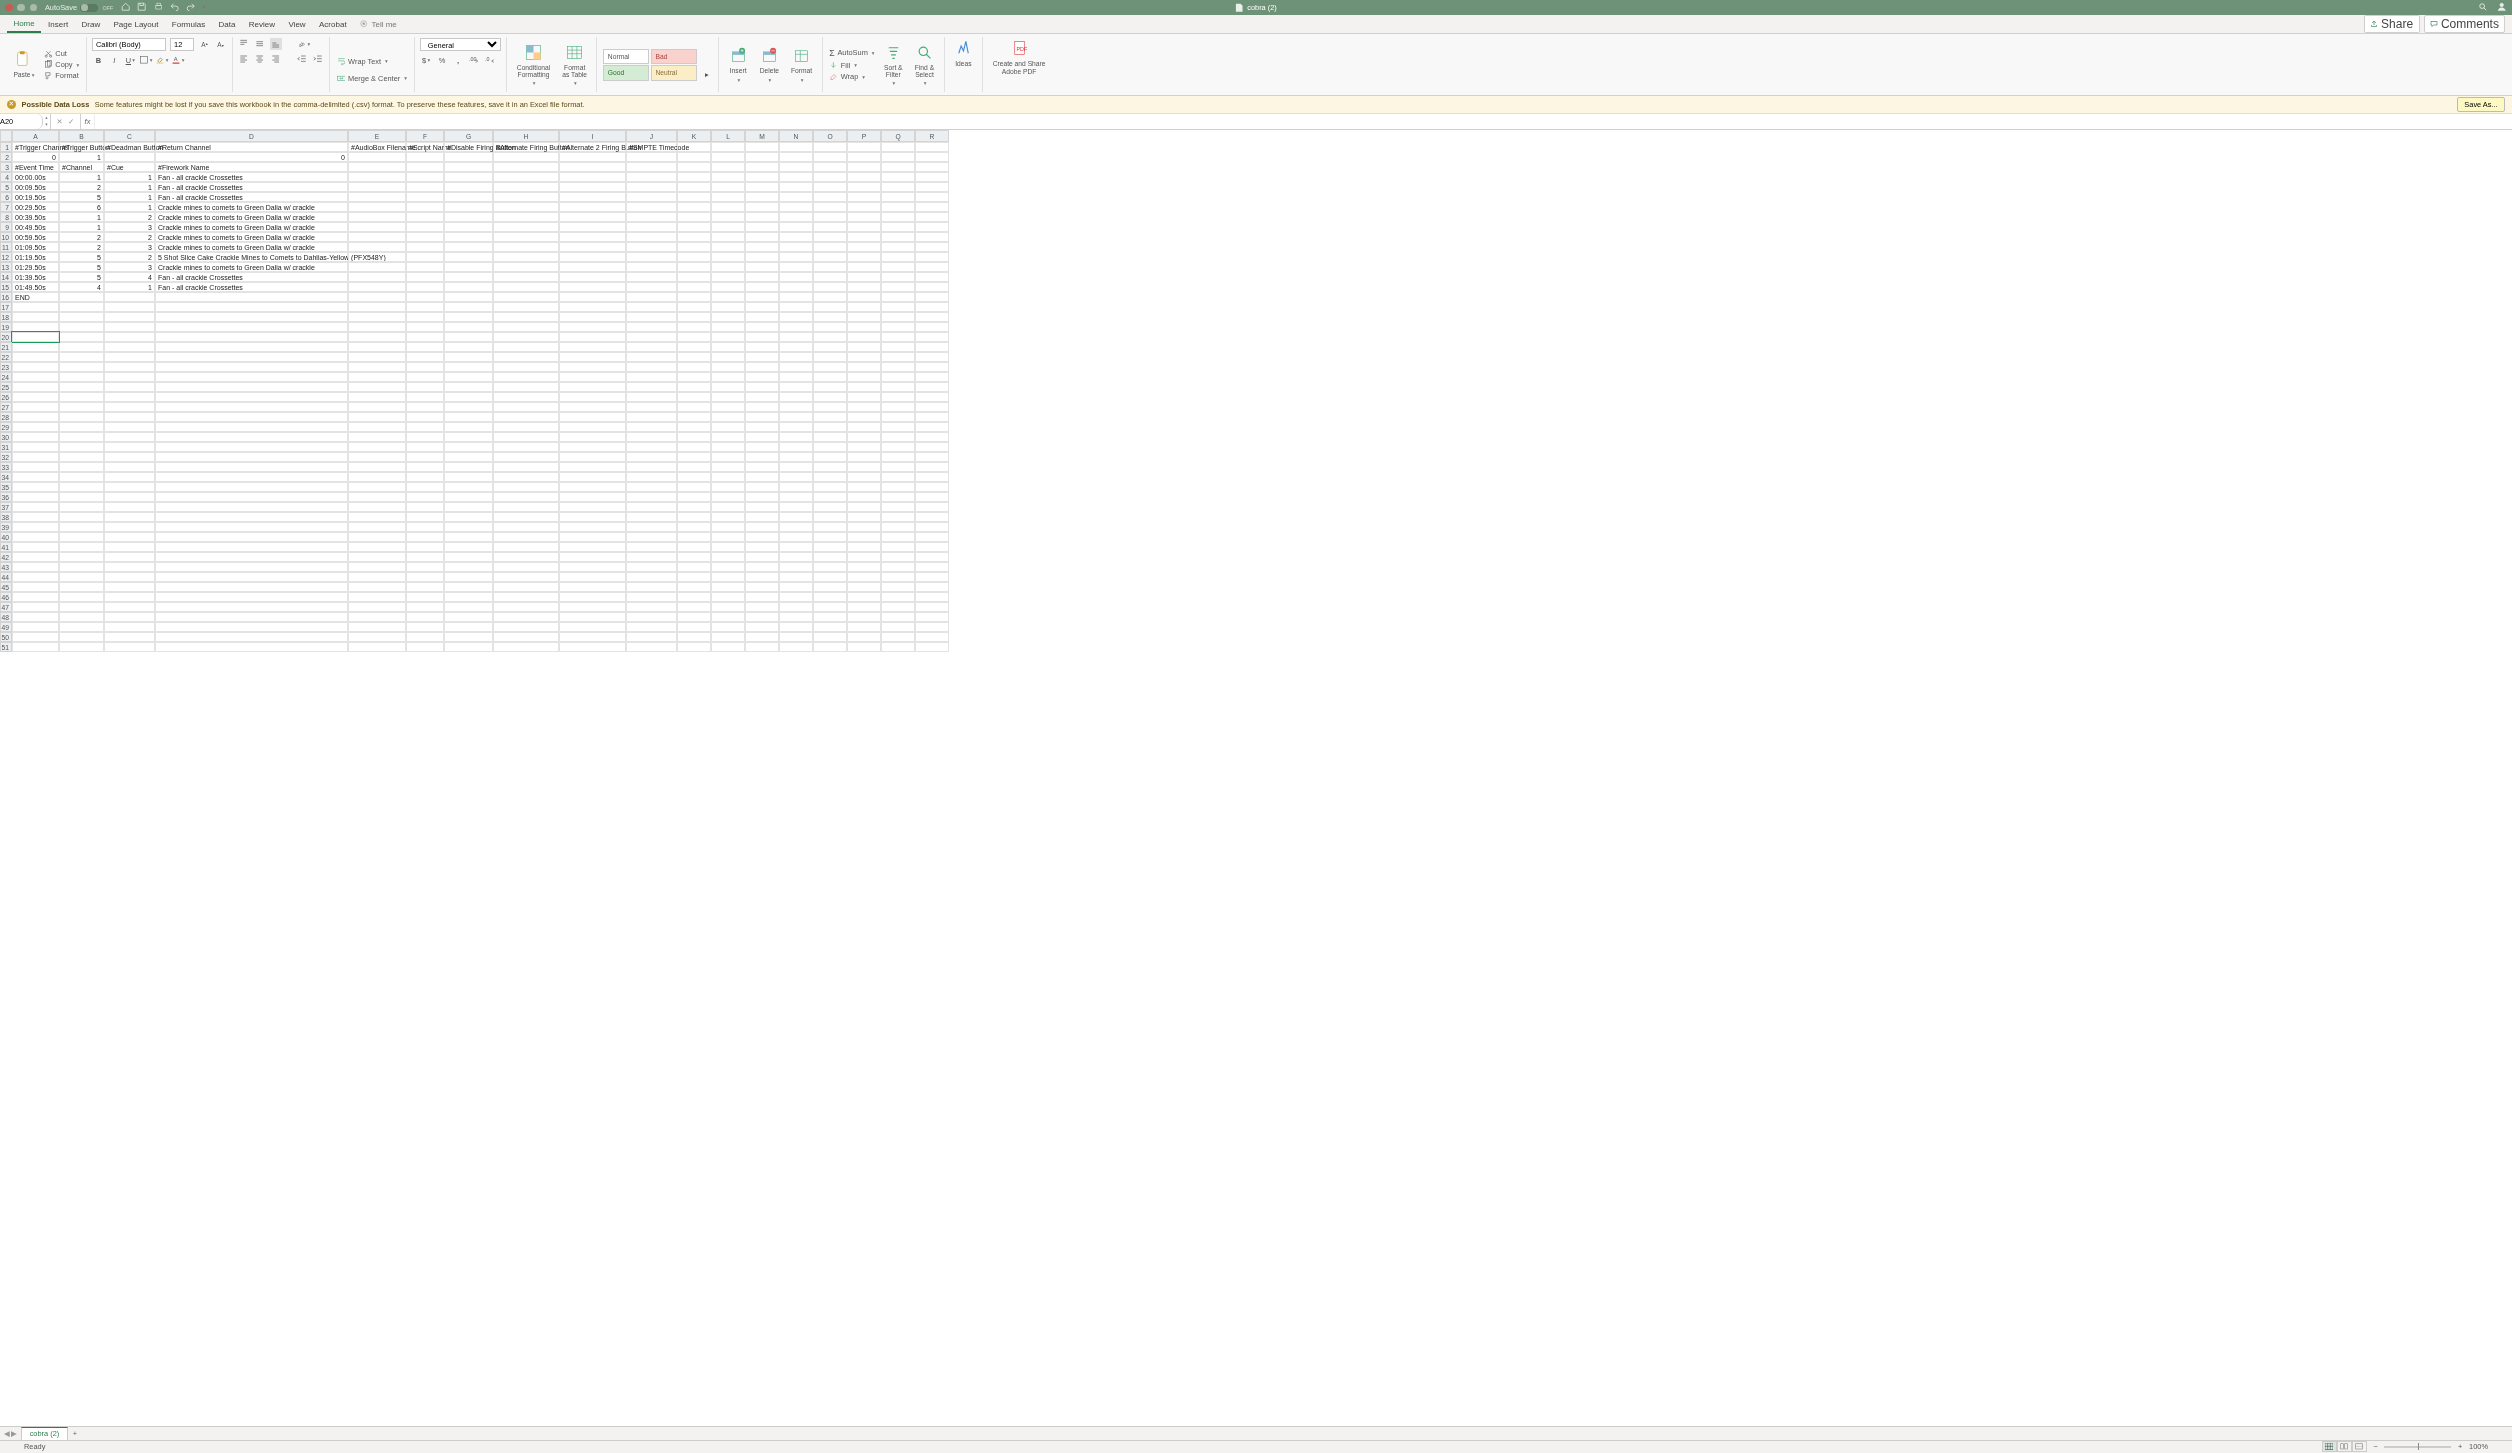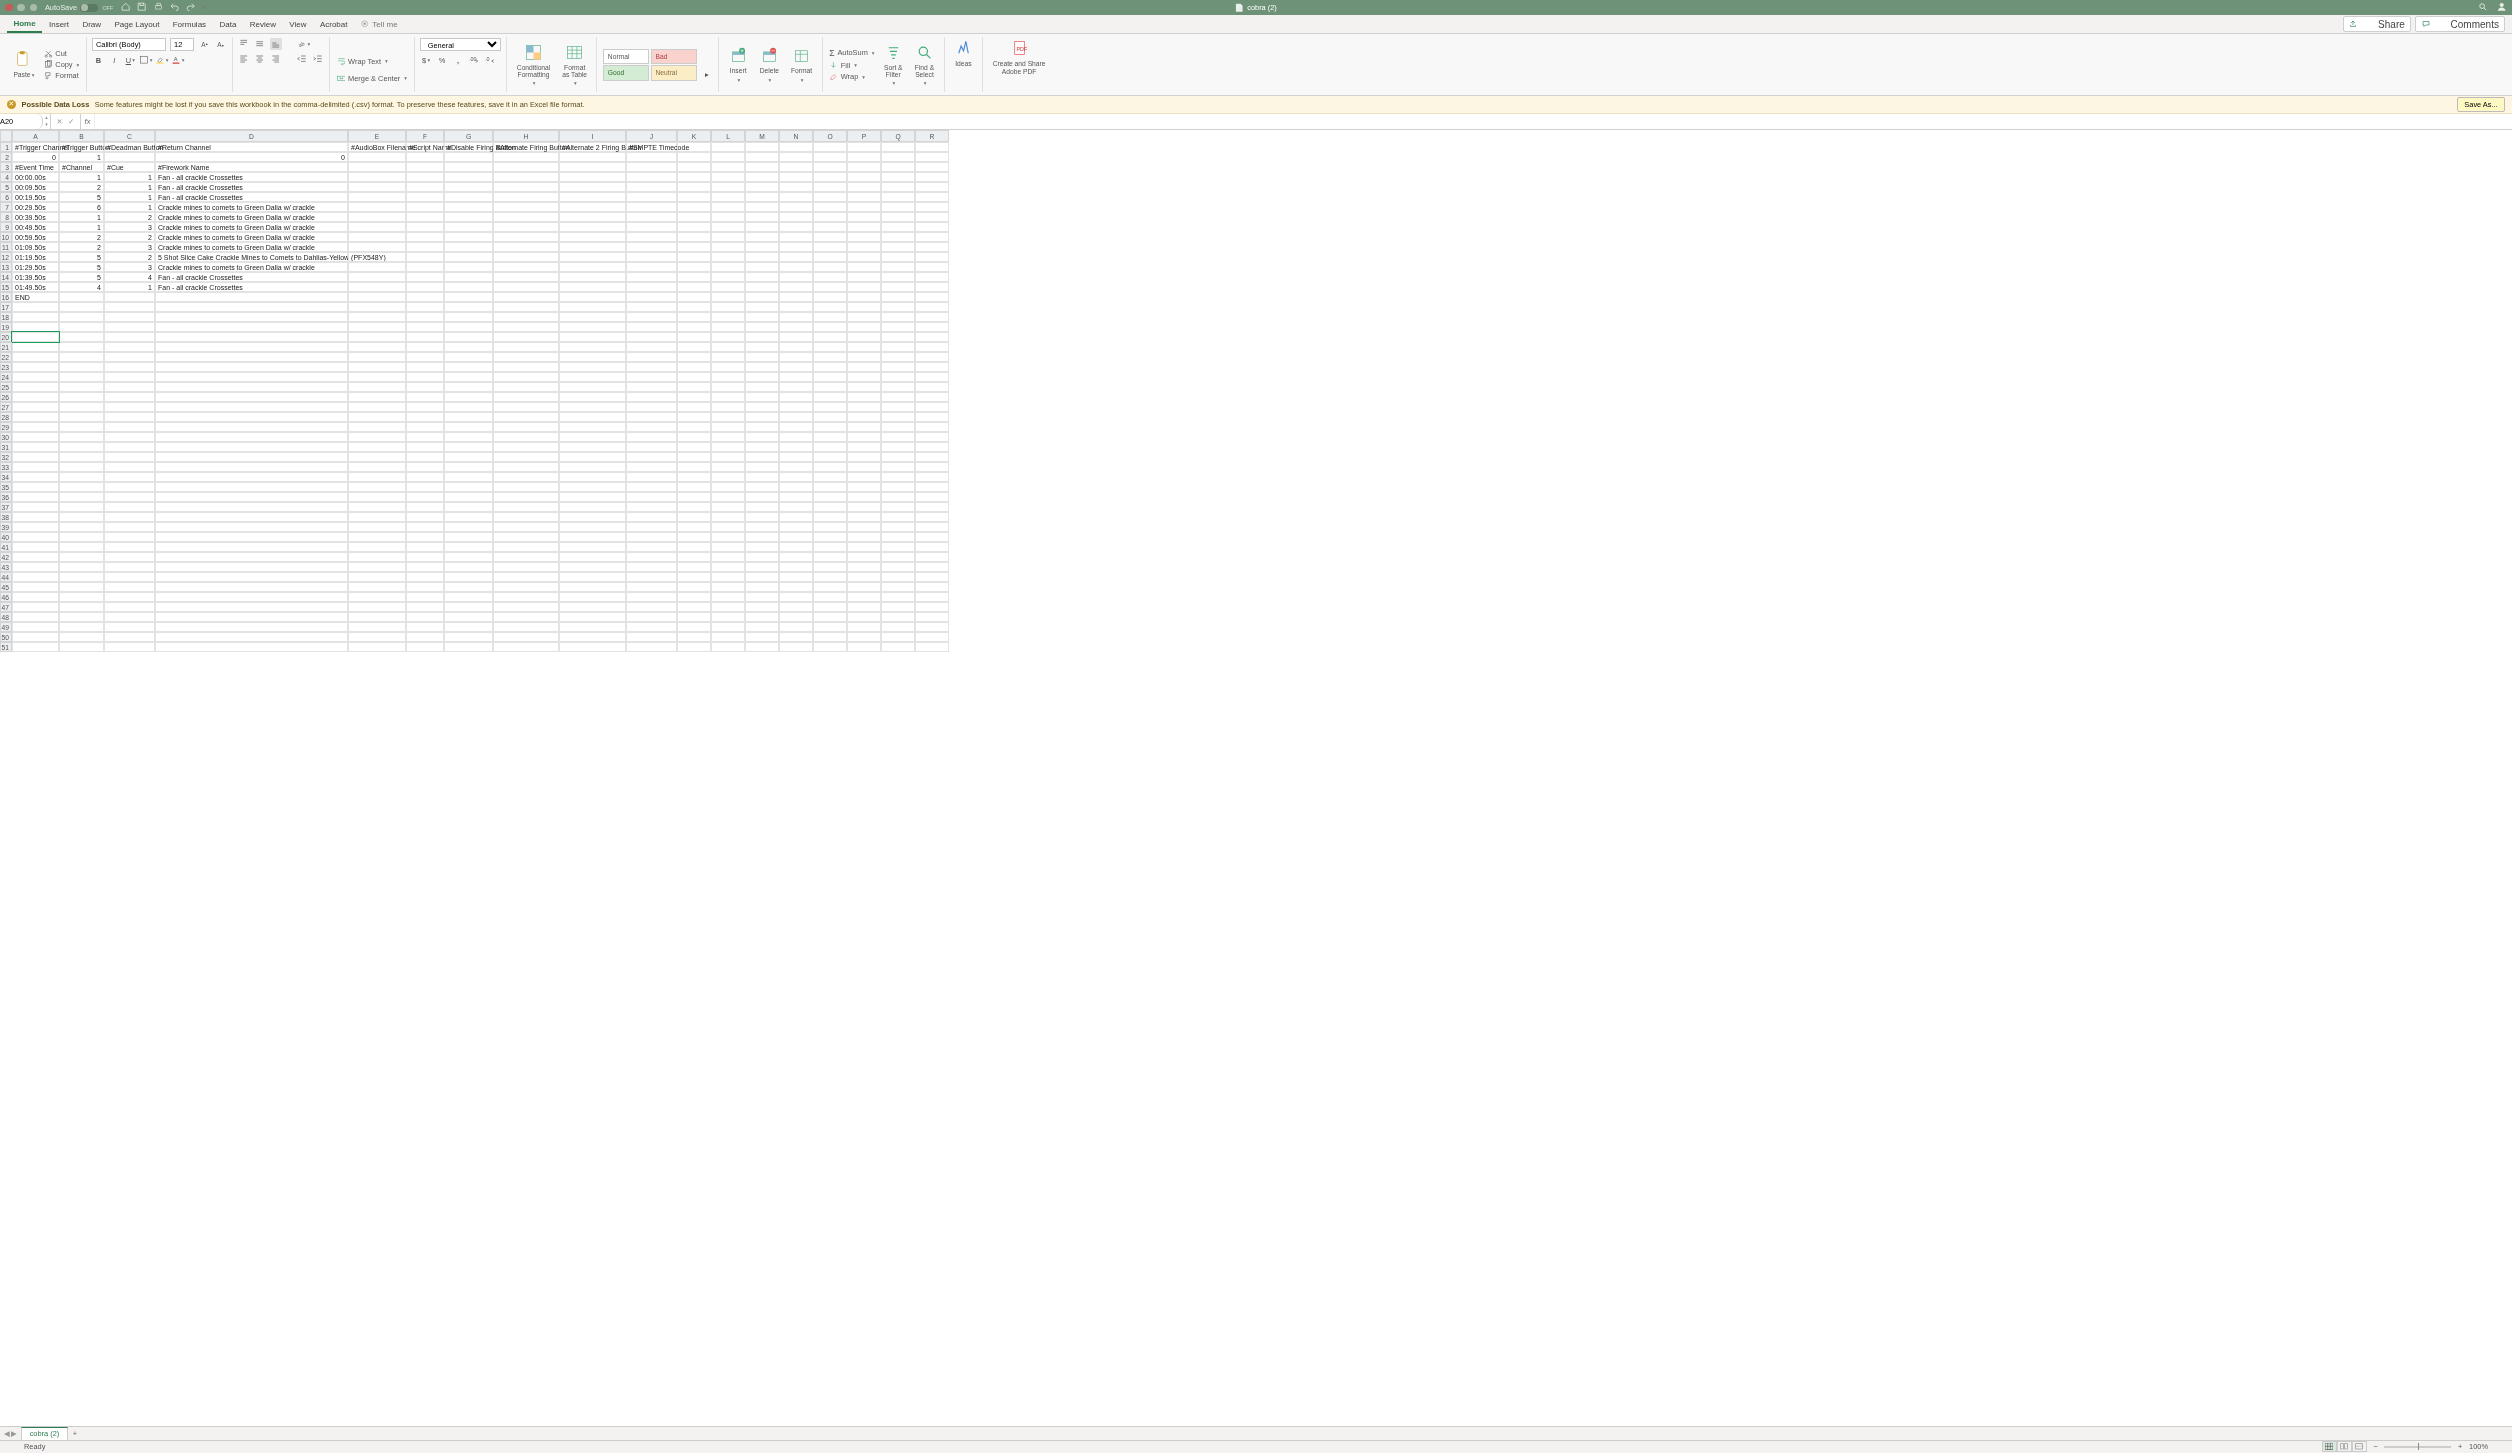--- a/index.html
+++ b/index.html
@@ -15,24 +15,24 @@
 .autosave-toggle::before { content: ""; position: absolute; left: 0.7px; top: 0.7px; width: 6.7px; height: 6.7px; background: #a9bbab; border-radius: 50%; }
 .autosave-off { font-size: 5.4px; color: #d0dcd2; margin-left: 1.3px; }
 .tb-icons { display: flex; gap: 6.7px; margin-left: 8px; }
 .tb-icon svg { width: 9.4px; height: 9.4px; fill: #e8efe9; stroke: #e8efe9; }
 .doc-title { position: absolute; left: 50%; transform: translateX(-50%); display: flex; align-items: center; gap: 4px; color: #fff; }
 .tb-right { margin-left: auto; display: flex; gap: 9.4px; }
 
 
 .ribbon-tabs { height: 19px; background: #f3f2f1; display: flex; align-items: center; padding: 0 6.7px; border-bottom: 0.7px solid #d0d0d0; font-size: 8px; color: #444; }
 .ribbon-tab { padding: 0 6.7px; height: 100%; display: flex; align-items: center; cursor: pointer; }
-.ribbon-tab.active { color: #2e7d4f; border-bottom: 2px solid #2e7d4f; font-weight: 700; }
+.ribbon-tab.active { color: #2e7d4f; border-bottom: 2px solid #2e7d4f; font-weight: 400; }
 .tell-me { display: flex; align-items: flex-end; gap: 3.4px; margin-left: 5.4px; color: #777; }
 .tabs-right { margin-left: auto; display: flex; gap: 4px; }
-.pill { border: 0.7px solid #cfcfcf; border-radius: 2px; padding: 1.3px 5.4px; display: flex; align-items: center; gap: 21px; font-size: 10px; color: #444; background: #fff; }
+.pill { border: 0.7px solid #cfcfcf; border-radius: 2px; padding: 1.3px 5.4px; display: flex; align-items: center; gap: 3px; font-size: 12px; color: #444; background: #fff; }
 .pill svg { width: 8px; height: 8px; }
 
 
 .ribbon { height: 62px; background: #f8f8f8; border-bottom: 0.7px solid #d0d0d0; display: flex; padding: 2.7px 4px; font-size: 7.4px; color: #555; }
 .group { border-right: 0.7px solid #e0e0e0; padding: 1.3px 5.4px; display: flex; flex-direction: column; justify-content: flex-start; }
 .group:last-child { border-right: none; }
 .grow-row { display: flex; align-items: center; gap: 4px; }
 .small-btn { display: flex; align-items: center; gap: 2.7px; padding: 0.7px 1.3px; }
 .small-btn svg { width: 8.8px; height: 8.8px; }
 .big-btn { display: flex; flex-direction: column; align-items: center; justify-content: center; gap: 2px; padding: 1.3px 4px; }

